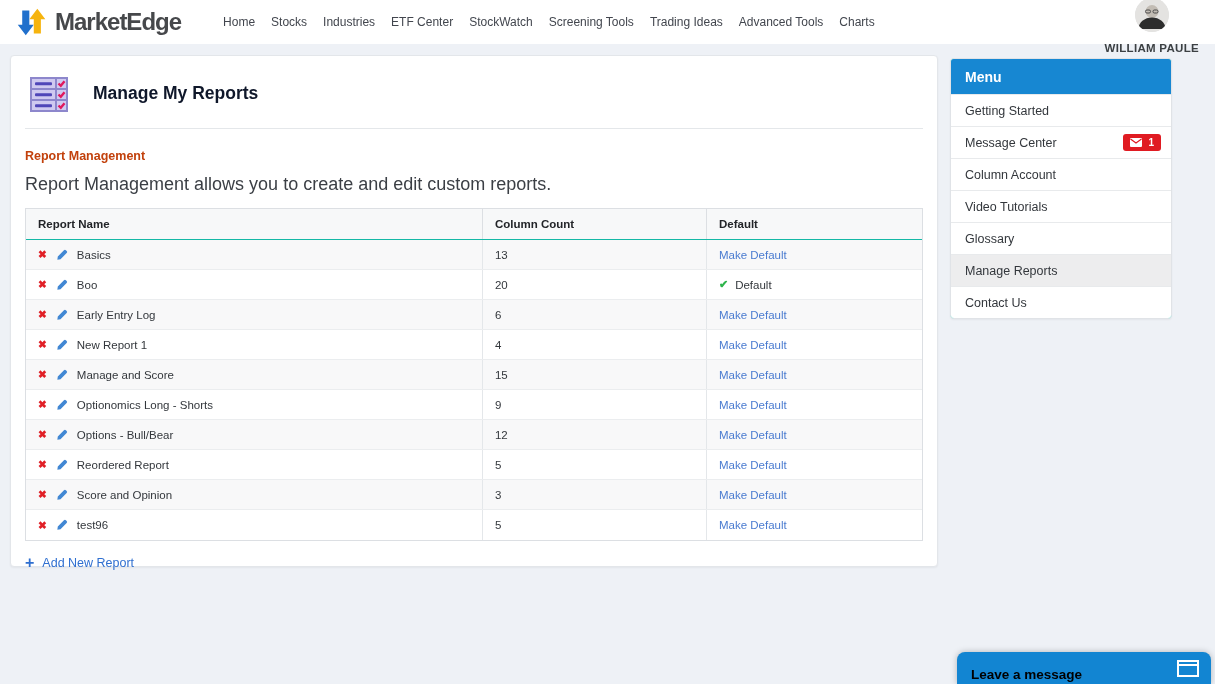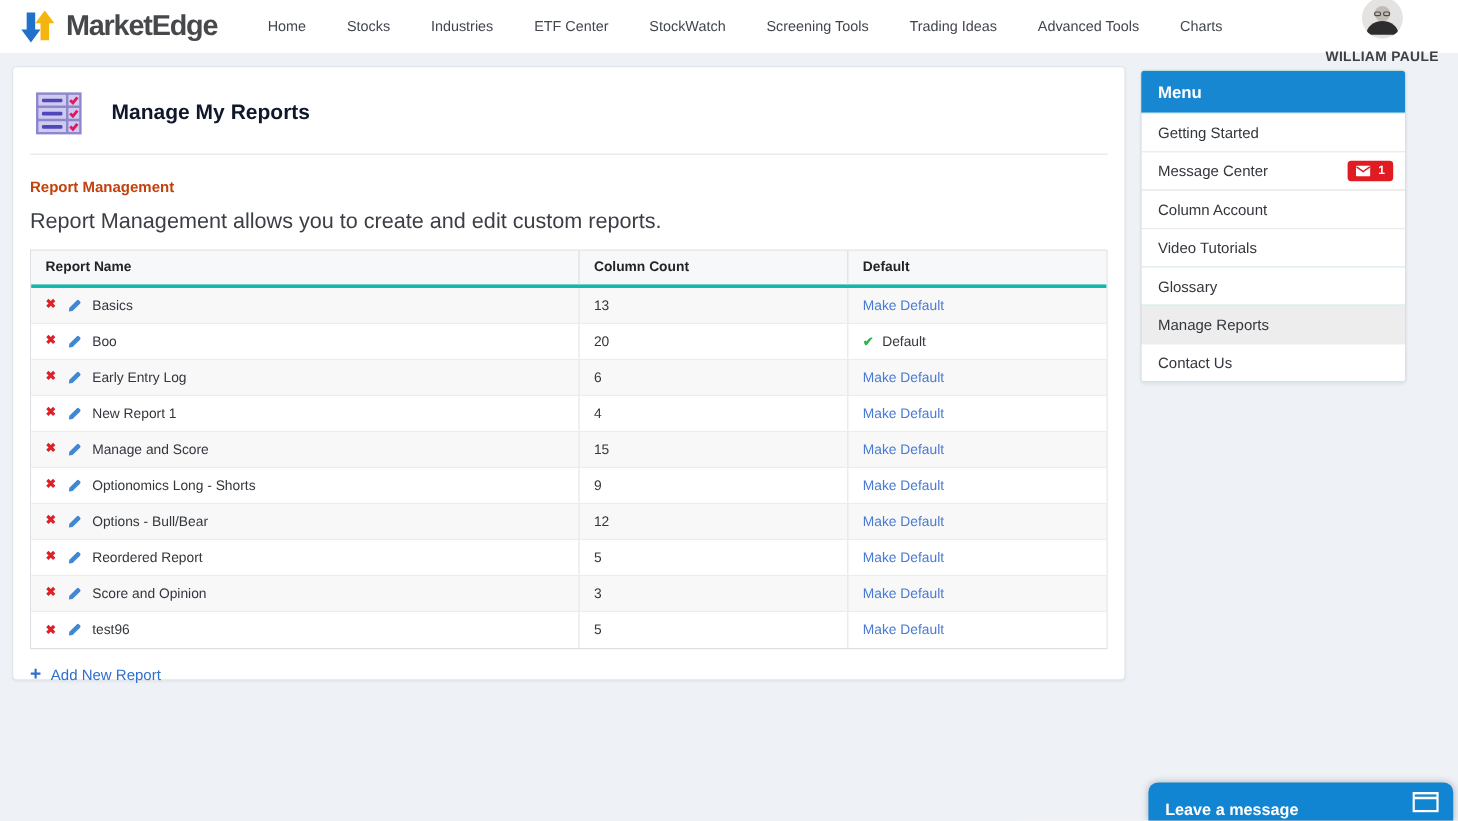--- a/index.html
+++ b/index.html
@@ -12,42 +12,42 @@
   }
   a { text-decoration:none; }
 
   
   .topnav {
     position:absolute; top:0; left:0; width:1215px; height:44px;
     background:#ffffff; display:flex; align-items:center; padding:0 16px;
   }
   .brand { display:flex; align-items:center; gap:7px; cursor:pointer; }
   .brand-text { font-size:24px; font-weight:800; letter-spacing:-1px; color:#46484b; }
-  .nav-links { display:flex; gap:34px; margin-left:42px; }
+  .nav-links { display:flex; gap:16px; margin-left:42px; }
   .nav-link { font-size:12px; color:#42464e; cursor:pointer; white-space:nowrap; }
   .user-cluster { margin-left:auto; display:flex; align-items:center; gap:10px; cursor:pointer;flex-direction:column; }
   .user-name { font-size:11.5px; font-weight:600; letter-spacing:.3px; color:#3c4043; }
   .avatar { width:34px; height:34px; border-radius:50%; overflow:hidden; display:inline-flex; background:#e2e2e2; }
   .caret { width:0; height:0; border-left:4px solid transparent; border-right:4px solid transparent; border-top:5px solid #55585c; }
 
   
   .card {
     position:absolute; left:10px; top:55px; width:928px; height:512px;
     background:#fff; border:1px solid #e3e6ea; border-radius:4px;
     box-shadow:0 1px 2px rgba(0,0,0,.05);
   }
   .card-header { display:flex; align-items:center; gap:24px; padding:15px 14px 0 18px; height:60px; }
   .page-title { font-size:17.5px; font-weight:bold; color:#0f172a; }
   .card-divider { border-top:1px solid #e4e7ea; margin:12px 14px 0 14px; }
   .section-title { font-size:12.5px; font-weight:bold; color:#c2410c; margin:20px 14px 0 14px; }
   .section-desc { font-size:18px; color:#3b3f45; margin:11px 14px 0 14px; }
 
   
   .rtable { margin:13px 14px 0 14px; border:1px solid #dcdfe3; font-size:11.5px; }
-  .thead { display:flex; background:#f7f8f9; height:31px; border-bottom:3px solid #14b8a6; font-weight:bold; color:#222428; }
+  .thead { display:flex; background:#f7f8f9; height:31px; border-bottom:1px solid #14b8a6; font-weight:bold; color:#222428; }
   .trow  { display:flex; height:30px; background:#fff; border-bottom:1px solid #ebedef; }
   .trow:nth-of-type(even) { background:#f8f8f9; }
   .trow:last-of-type { border-bottom:none; }
   .cell { display:flex; align-items:center; padding-left:12px; }
   .col-name    { width:51%; border-right:1px solid #e4e7ea; gap:9px; }
   .col-count   { width:25%; border-right:1px solid #e4e7ea; }
   .col-default { width:24%; }
   .thead .cell { border-right-color:#dcdfe3; }
   .del-x { color:#e01f26; font-size:10.5px; font-weight:bold; cursor:pointer; line-height:1; }
   .edit-pencil { display:inline-flex; cursor:pointer; }
@@ -82,21 +82,21 @@
   .menu-item.has-badge .menu-badge { display:inline-flex; }
 
   
   .chatbar {
     position:absolute; left:957px; top:652px; width:254px; height:32px;
     background:#1285d2; border-radius:8px 8px 0 0;
     display:flex; align-items:center; justify-content:space-between;
     padding:0 12px 0 14px; cursor:pointer;
     box-shadow:0 0 6px rgba(0,0,0,.25);
   }
-  .chat-label { color:#ffffff; font-weight:bold; font-size:13.5px;margin-top:12px; }
+  .chat-label { color:#000000; font-weight:bold; font-size:13.5px;margin-top:12px; }
 </style>
 </head>
 <body>
 
 <div class="topnav">
   <div class="brand">
     <svg width="32" height="32" viewBox="0 0 36 34">
       <polygon points="11,32 2,20 7,20 7,4 15,4 15,20 20,20" fill="#2170cc"></polygon>
       <polygon points="24,2 33,14 28,14 28,30 20,30 20,14 15,14" fill="#f6b40e"></polygon>
     </svg>

